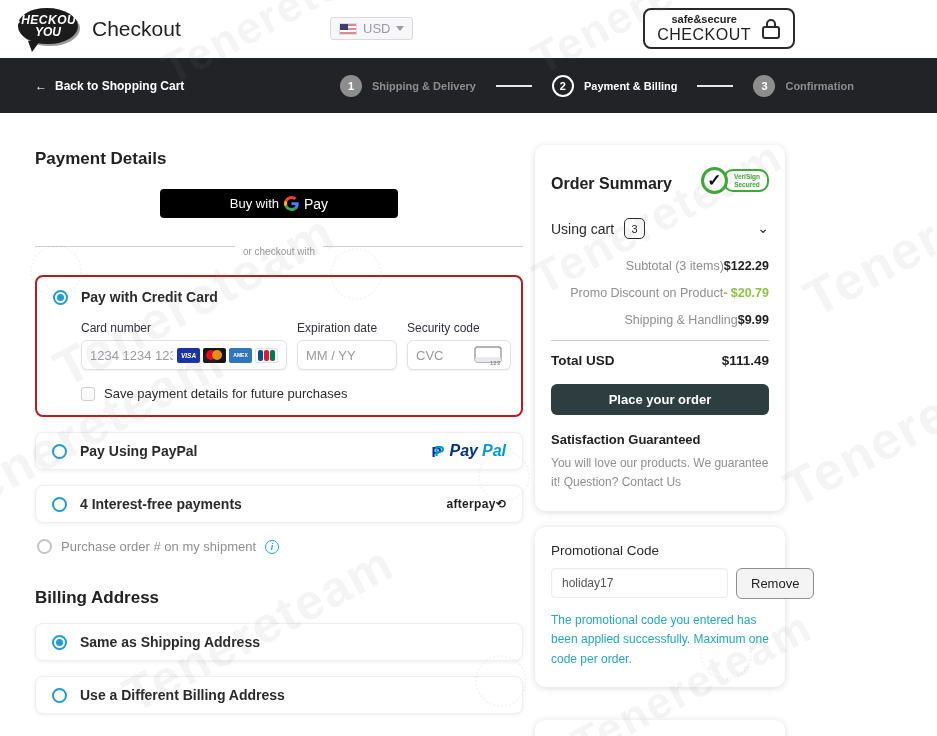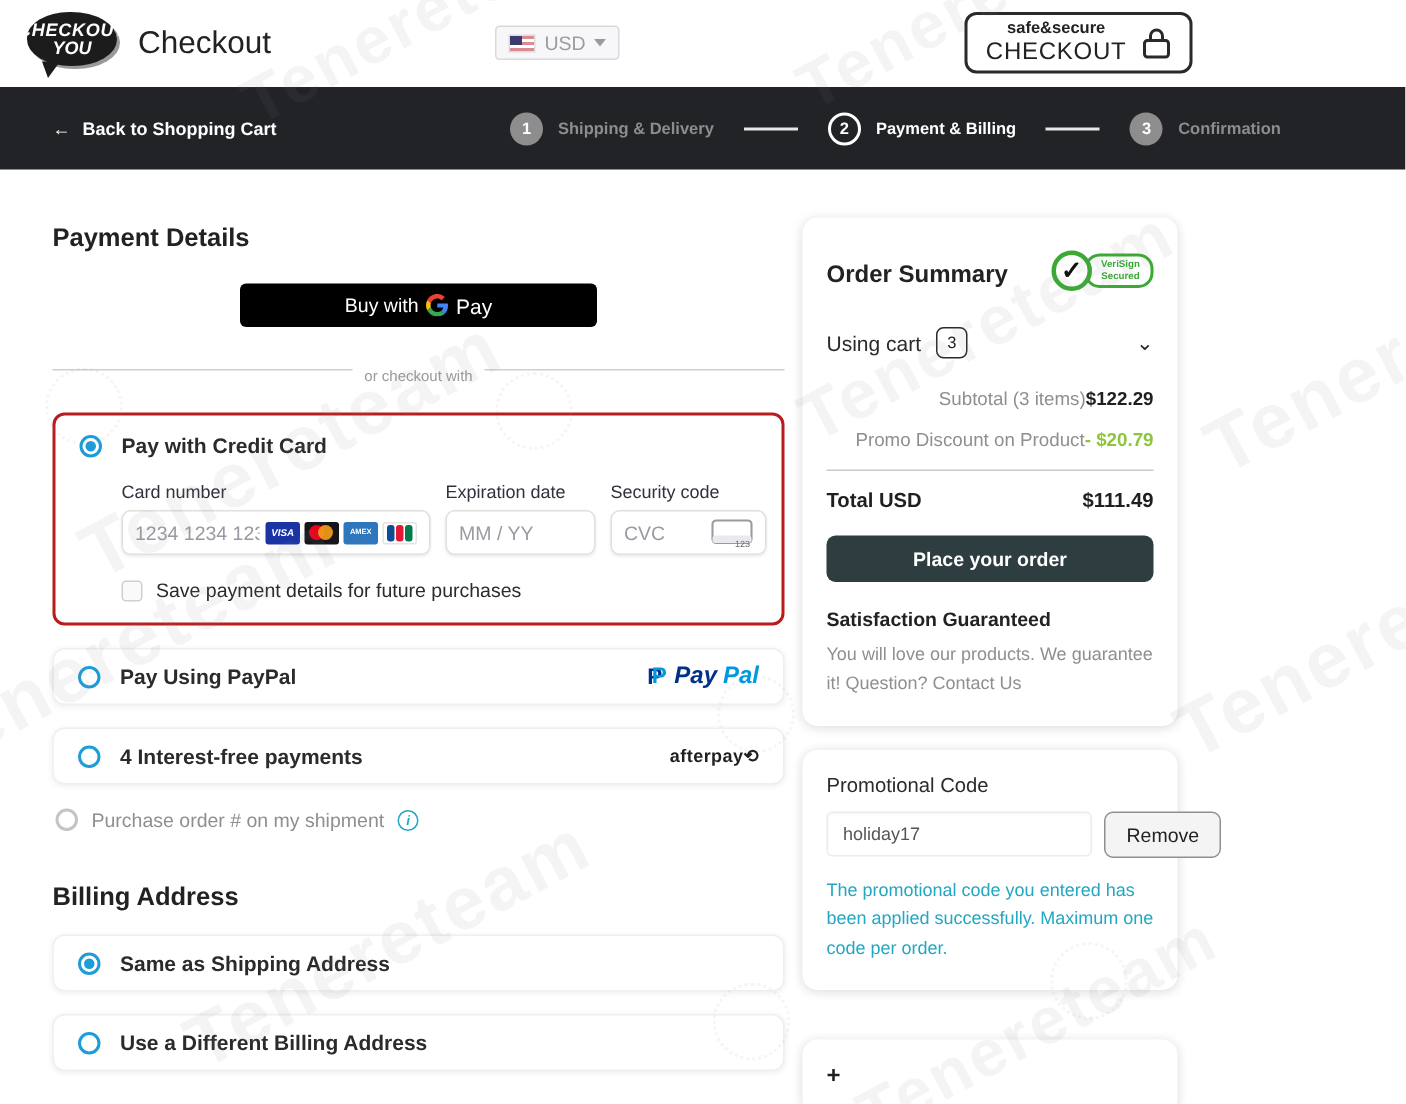--- a/index.html
+++ b/index.html
@@ -357,20 +357,24 @@
 
       <div class="sum-rows">
         <div class="sum-row">
           <span class="rl">Subtotal (3 items)</span>
           <span class="rv">$122.29</span>
         </div>
         <div class="sum-row">
           <span class="rl">Promo Discount on Product</span>
           <span class="rv green">- $20.79</span>
         </div>
+        <div class="sum-row">
+          <span class="rl">Shipping &amp; Handling</span>
+          <span class="rv">$9.99</span>
+        </div>
       </div>
 
       <hr class="sum-sep">
 
       <div class="total-row">
         <span>Total USD</span>
         <span>$111.49</span>
       </div>
 
       <button class="place-order">Place your order</button>

